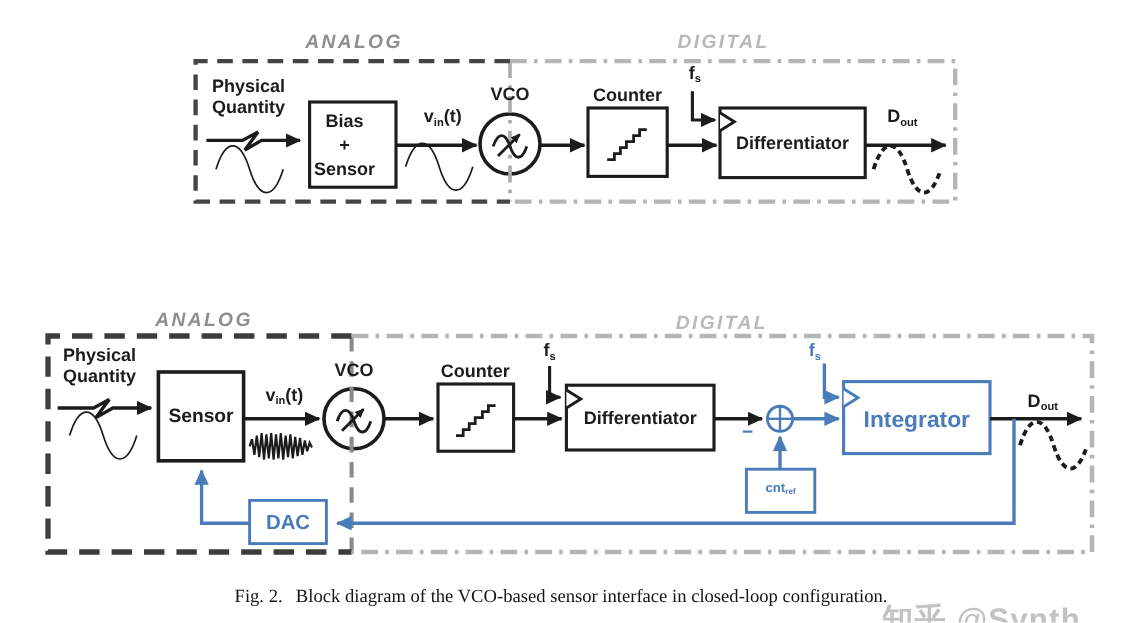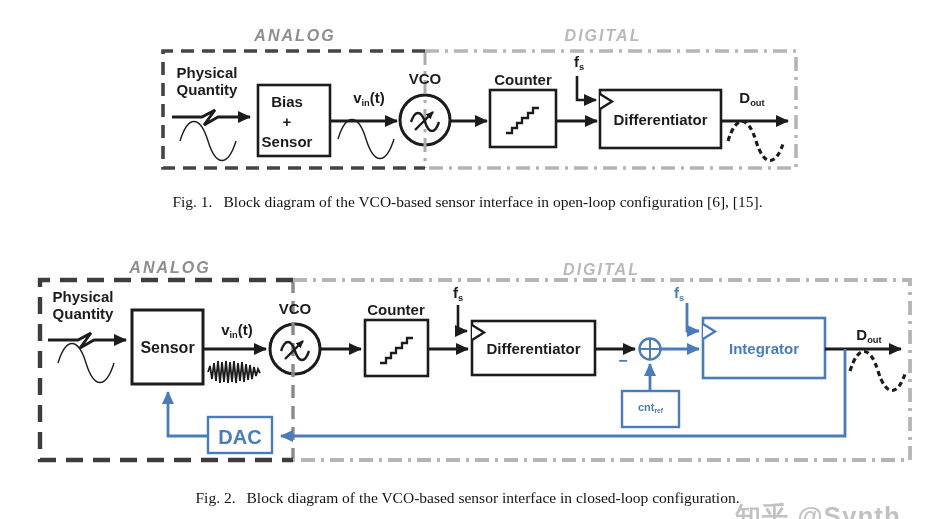--- a/index.html
+++ b/index.html
@@ -153,23 +153,20 @@
   <div class="txt" style="left:566px;top:53px;width:26px;font-size:15px;">
     <span>f</span><span class="sub">s</span>
   </div>
 
   <div class="txt" style="left:600px;top:111px;width:121px;font-size:15px;">Differentiator</div>
 
   <div class="txt" style="left:726px;top:89px;width:52px;font-size:15px;">
     <span>D</span><span class="sub">out</span>
   </div>
 
-  <div class="caption" style="top:193px;">
-    <span class="cap-label">Fig. 1.</span><span>Block diagram of the VCO-based sensor interface in open-loop configuration [6], [15].</span>
-  </div>
 
   <div class="txt region analog-c" style="left:120px;top:259px;width:100px;">ANALOG</div>
   <div class="txt region digital-c" style="left:549px;top:261px;width:105px;">DIGITAL</div>
 
   <div class="txt two-line" style="left:40px;top:288px;width:86px;font-size:15px;">
     <div>Physical</div>
     <div>Quantity</div>
   </div>
 
   <div class="txt" style="left:132px;top:339px;width:71px;font-size:16px;">Sensor</div>
@@ -190,27 +187,27 @@
   <div class="txt blue-c" style="left:615px;top:352px;width:16px;font-size:16px;">−</div>
 
   <div class="txt blue-c" style="left:622px;top:401px;width:57px;font-size:11px;">
     <span>cnt</span><span class="sub">ref</span>
   </div>
 
   <div class="txt blue-c" style="left:666px;top:284px;width:26px;font-size:15px;">
     <span>f</span><span class="sub">s</span>
   </div>
 
-  <div class="txt blue-c" style="left:703px;top:340px;width:122px;font-size:15px;">Integrator</div>
+  <div class="txt blue-c" style="left:703px;top:340px;width:122px;font-size:19px;">Integrator</div>
 
   <div class="txt" style="left:843px;top:326px;width:52px;font-size:15px;">
     <span>D</span><span class="sub">out</span>
   </div>
 
-  <div class="txt blue-c" style="left:208px;top:426px;width:64px;font-size:20px;">DAC</div>
+  <div class="txt blue-c" style="left:208px;top:426px;width:64px;font-size:17px;">DAC</div>
 
   <div class="caption" style="top:489px;">
     <span class="cap-label">Fig. 2.</span><span>Block diagram of the VCO-based sensor interface in closed-loop configuration.</span>
   </div>
 
   <div class="watermark" style="left:735px;top:455px;">知乎 @Synth</div>
 
 </div>
 
 </body></html>

